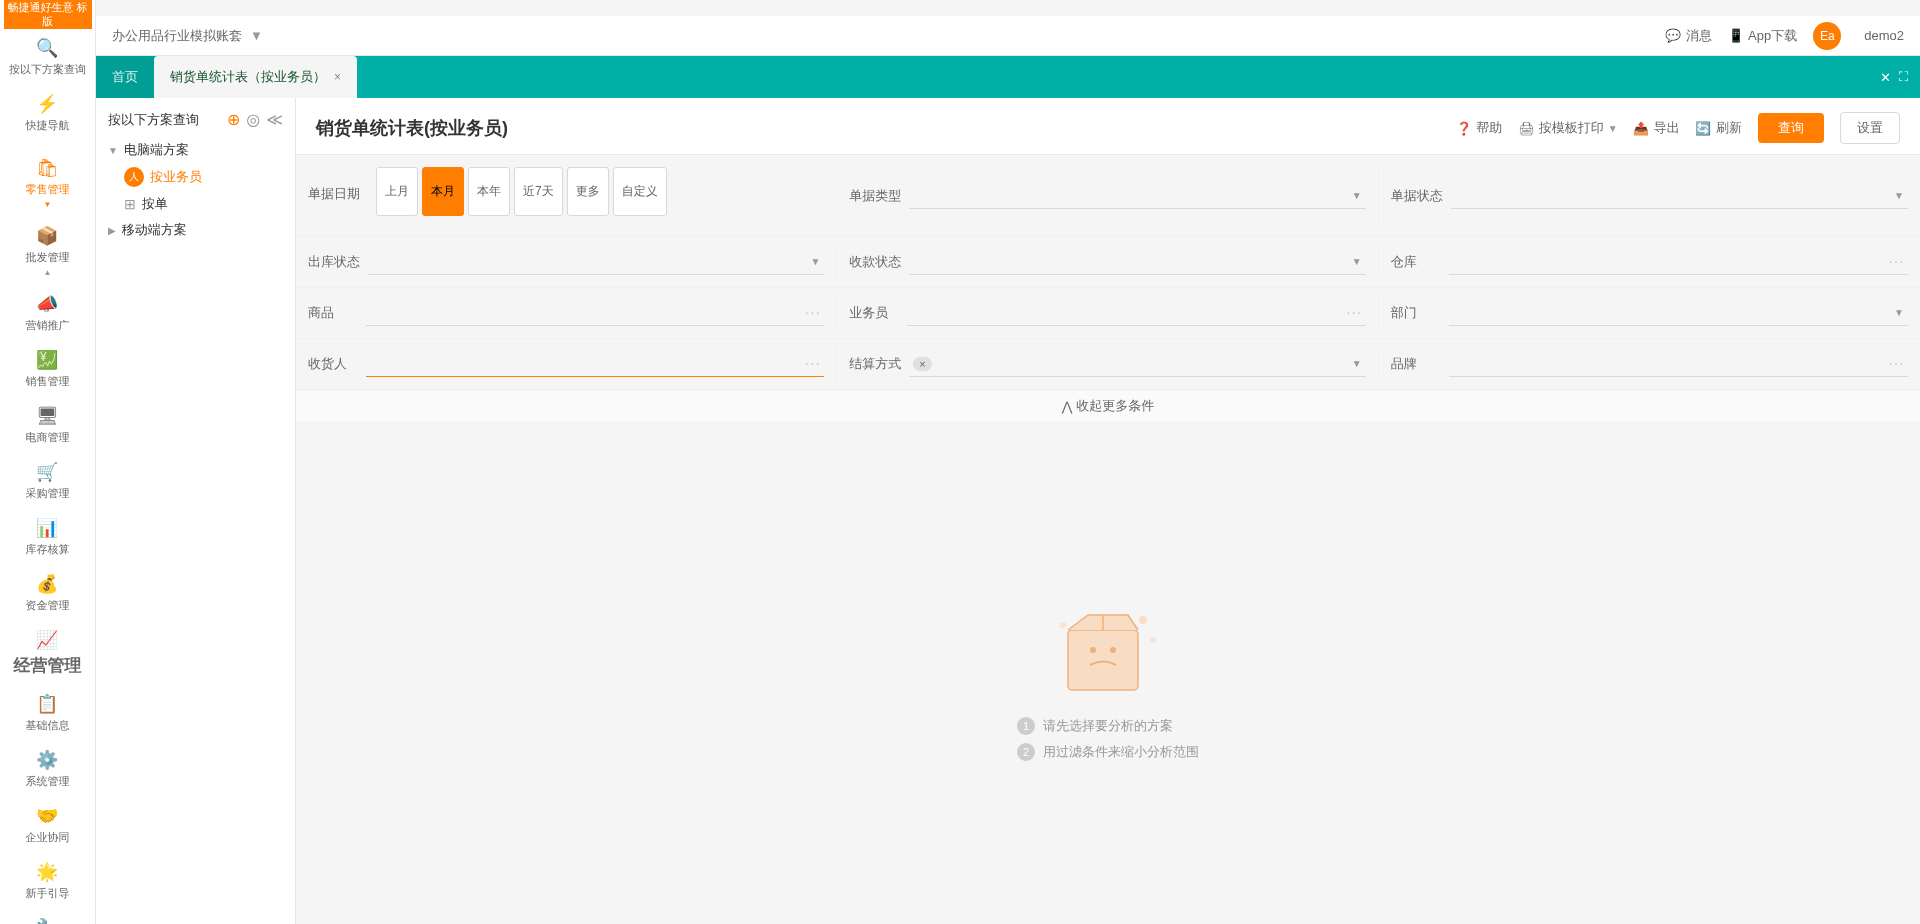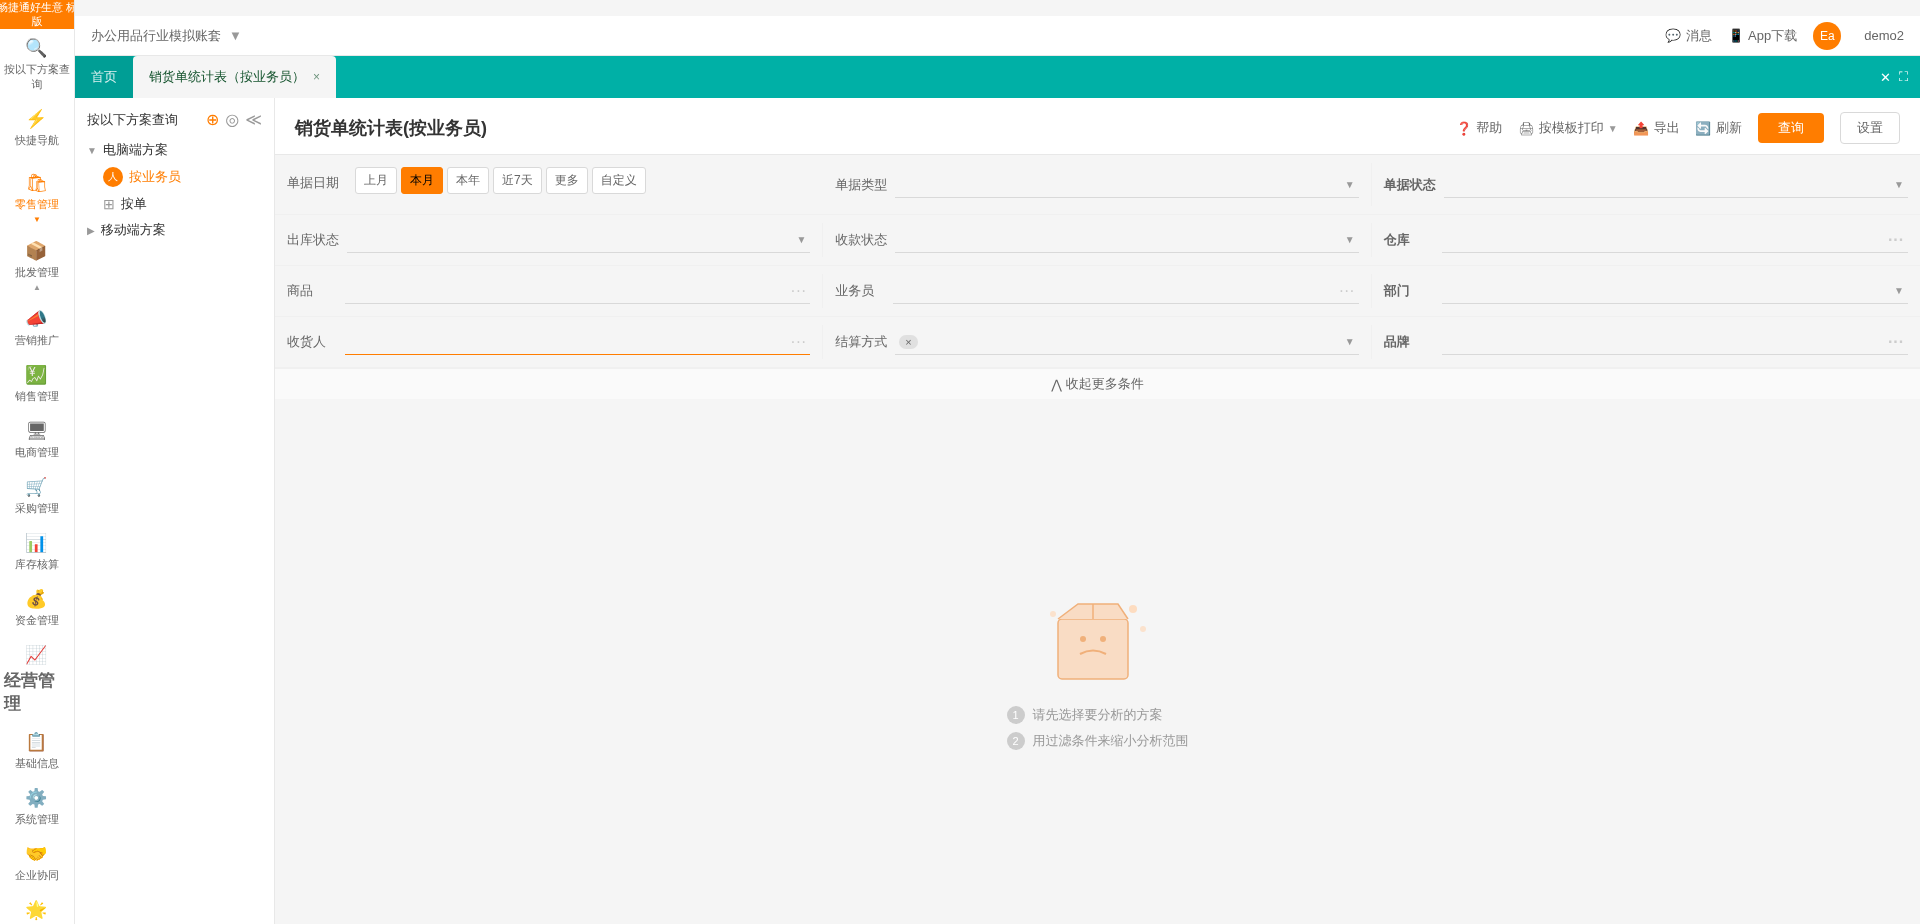--- a/index.html
+++ b/index.html
@@ -1,20 +1,20 @@
 <!DOCTYPE html>
 <html><head>
   <meta charset="utf-8">
   <style>
     * { box-sizing: border-box; margin: 0; padding: 0; }
     body { font-family: 'Microsoft YaHei', Arial, sans-serif; font-size: 13px; background: #f5f5f5; display: flex; height: 924px; overflow: hidden; }
 
     
     .sidebar {
-      width: 75px;
+      width: 96px;
       background: #fff;
       display: flex;
       flex-direction: column;
       align-items: center;
       border-right: 1px solid #e8e8e8;
       height: 100%;
       overflow-y: auto;
     }
     .sidebar-logo {
       width: 88px;
@@ -245,21 +245,21 @@
     }
 
     
     .date-filter-bar {
       display: flex;
       align-items: center;
       gap: 4px;
       margin-bottom: 4px;
     }
     .date-btn {
-      padding: 4px 8px;
+      padding: 15px 8px;
       border: 1px solid #d9d9d9;
       border-radius: 3px;
       font-size: 12px;
       cursor: pointer;
       background: white;
       color: #666;
     }
     .date-btn.active {
       background: #ff7d00;
       color: #000000;
@@ -332,21 +332,21 @@
       gap: 0;
       border-bottom: 1px solid #f0f0f0;
       padding: 8px 0;
     }
     .filter-cell {
       display: flex;
       align-items: center;
       padding: 4px 12px;
       border-right: 1px solid #f0f0f0;
     }
-    .filter-cell:last-child { border-right: none; font-weight: bold; }
+    .filter-cell:last-child { border-right: none; }
     .filter-cell-label {
       color: #666;
       font-size: 13px;
       white-space: nowrap;
       margin-right: 8px;
       min-width: 50px;
     }
     .filter-cell-value {
       flex: 1;
       display: flex;

